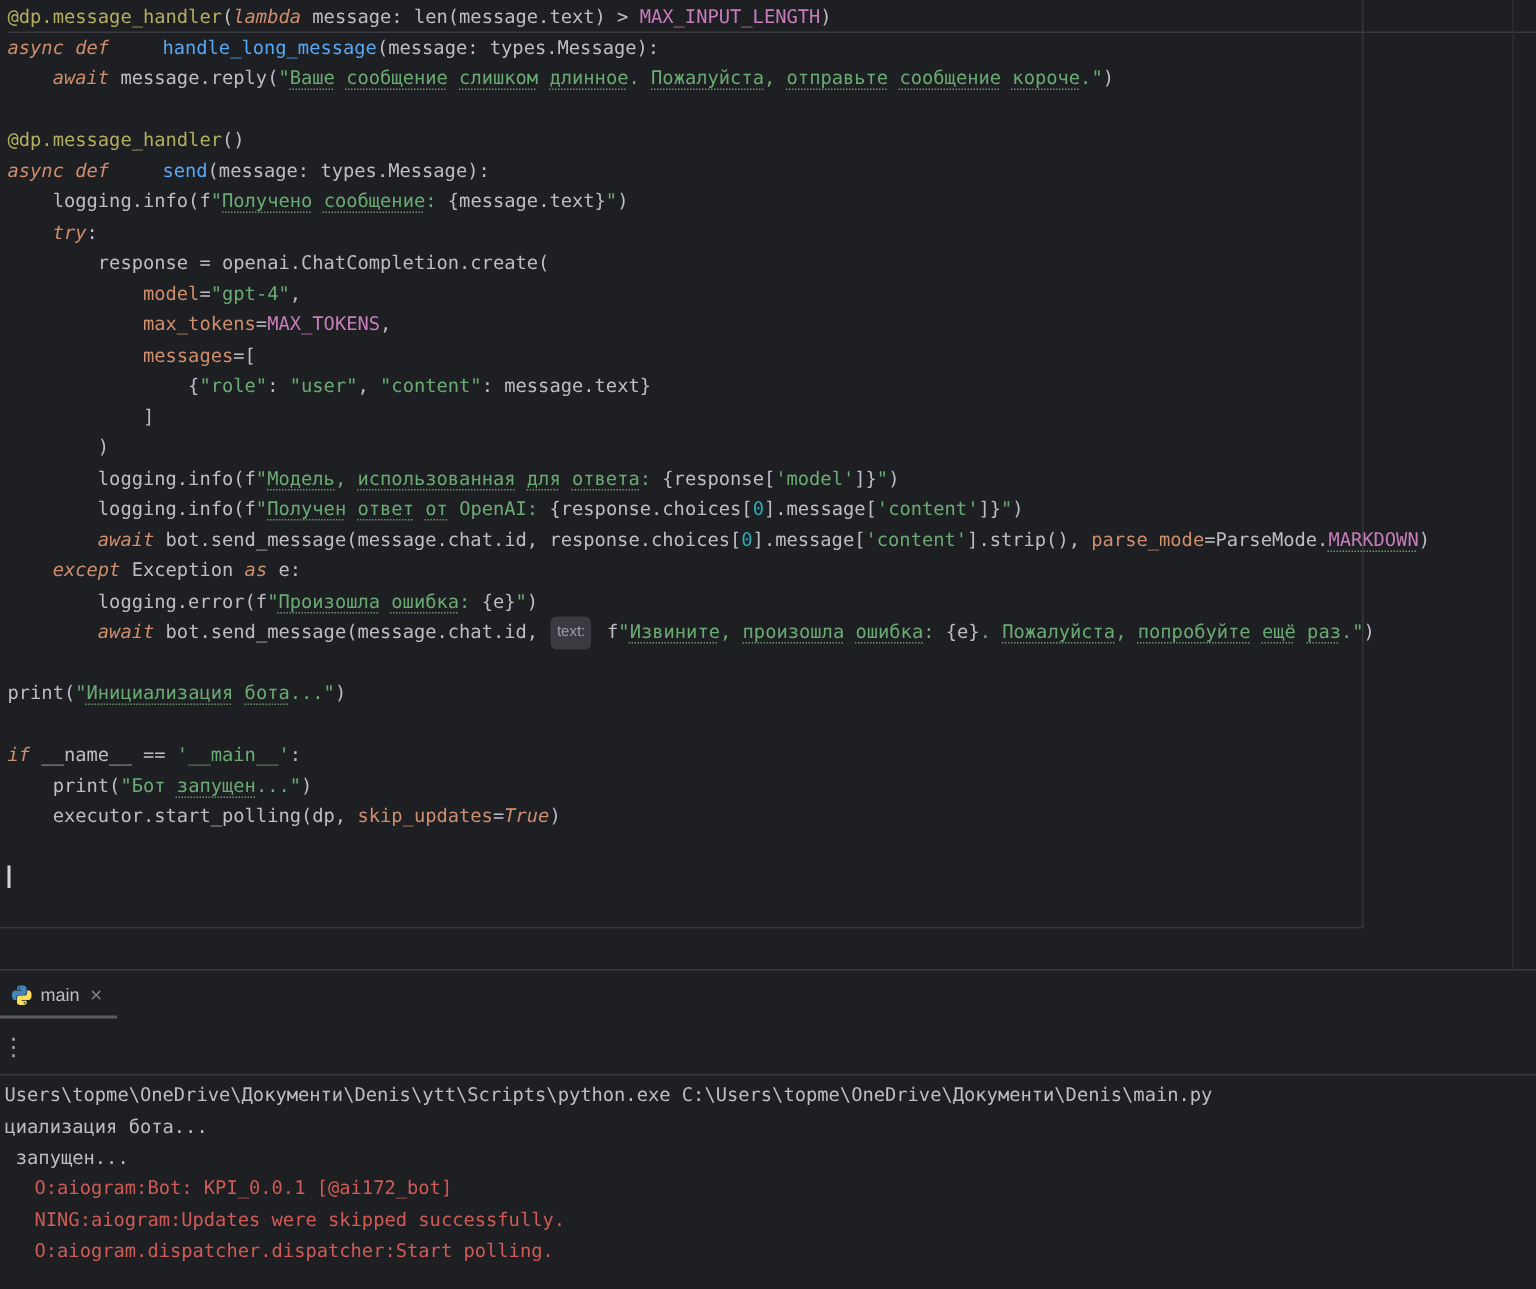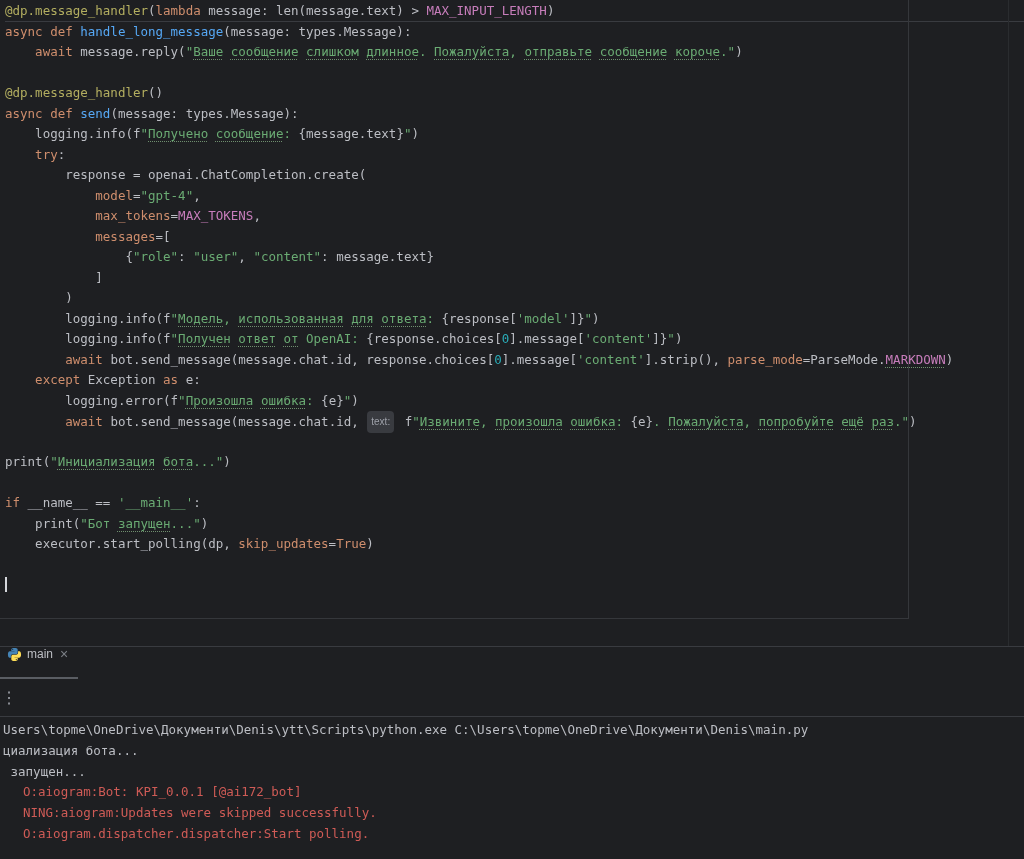--- a/index.html
+++ b/index.html
@@ -5,41 +5,41 @@
   html,body{margin:0;padding:0;background:var(--bg,#1e1f22);}
   .screen{position:relative;width:1024px;height:859px;overflow:hidden;background:var(--bg);
           font-family:"DejaVu Sans Mono",monospace;}
 
   
   .editor{position:absolute;top:0;left:0;width:1024px;height:646px;}
   .code-lines{position:absolute;top:1px;left:5px;right:0;white-space:pre;font-size:12.5px;}
   .code-line{height:20.5px;line-height:20.5px;box-sizing:border-box;}
   .code-line:first-child{border-bottom:1px solid var(--border);}
   .tk-d{color:var(--fg);}
-  .tk-k{color:var(--keyword);}
+  .tk-k{color:var(--keyword);font-style:italic;}
   .tk-s{color:var(--string);}
-  .tk-f{color:var(--function);}
+  .tk-f{color:var(--function);margin-left:28px;}
   .tk-dec{color:var(--decorator);}
   .tk-c{color:var(--constant);}
   .tk-num{color:var(--number);}
   .tk-n{color:var(--named-arg);}
   .typo{text-decoration:underline dotted var(--typo-underline);text-underline-offset:2.5px;text-decoration-thickness:1px;text-align:center;}
   .inlay{display:inline-block;background:var(--inlay-bg);color:var(--inlay-fg);font-size:10px;line-height:14px;
          border-radius:4px;padding:4px 4px;margin:0 3px 0 1px;vertical-align:1px;
          font-family:"Liberation Sans",sans-serif;}
   .caret{display:inline-block;width:2px;height:15px;background:var(--caret);vertical-align:-3px;}
   .wrap-guide{position:absolute;left:908px;top:0;width:1px;height:618px;background:var(--guide);}
   .editor-hr{position:absolute;top:618px;left:0;width:909px;height:1px;background:var(--guide);}
   .right-edge{position:absolute;left:1008px;top:0;width:1px;height:646px;background:#2a2c2f;}
 
   
   .run-panel{position:absolute;top:646px;left:0;width:1024px;height:213px;border-top:1px solid var(--border);}
   .tab-bar{height:32px;display:flex;align-items:stretch;
            font-family:"Liberation Sans",sans-serif;font-size:12px;color:var(--fg);}
-  .tab{position:relative;display:flex;align-items:flex-start;gap:5px;padding:0 10px 0 7px;}
+  .tab{position:relative;display:flex;align-items:center;gap:5px;padding:0 10px 0 7px;}
   .tab.active::after{content:"";position:absolute;left:0;right:0;bottom:0;height:2px;background:var(--tab-underline);}
   .py-icon{width:15px;height:15px;display:inline-block;}
   .py-icon svg{width:15px;height:15px;display:block;}
   .py-icon .p-blue{fill:var(--python-blue);}
   .py-icon .p-yellow{fill:var(--python-yellow);}
   .tab-close{color:#7d8187;font-size:14px;line-height:1;margin-left:2px;}
   .console-toolbar{height:37px;border-bottom:1px solid var(--border);display:flex;align-items:center;}
   .kebab{color:#9da0a8;font-size:16px;padding-left:1px;line-height:1;}
   .console{padding:3px 4px 0 3px;font-size:12.5px;white-space:pre;}
   .con-line{height:20.8px;line-height:20.8px;}

